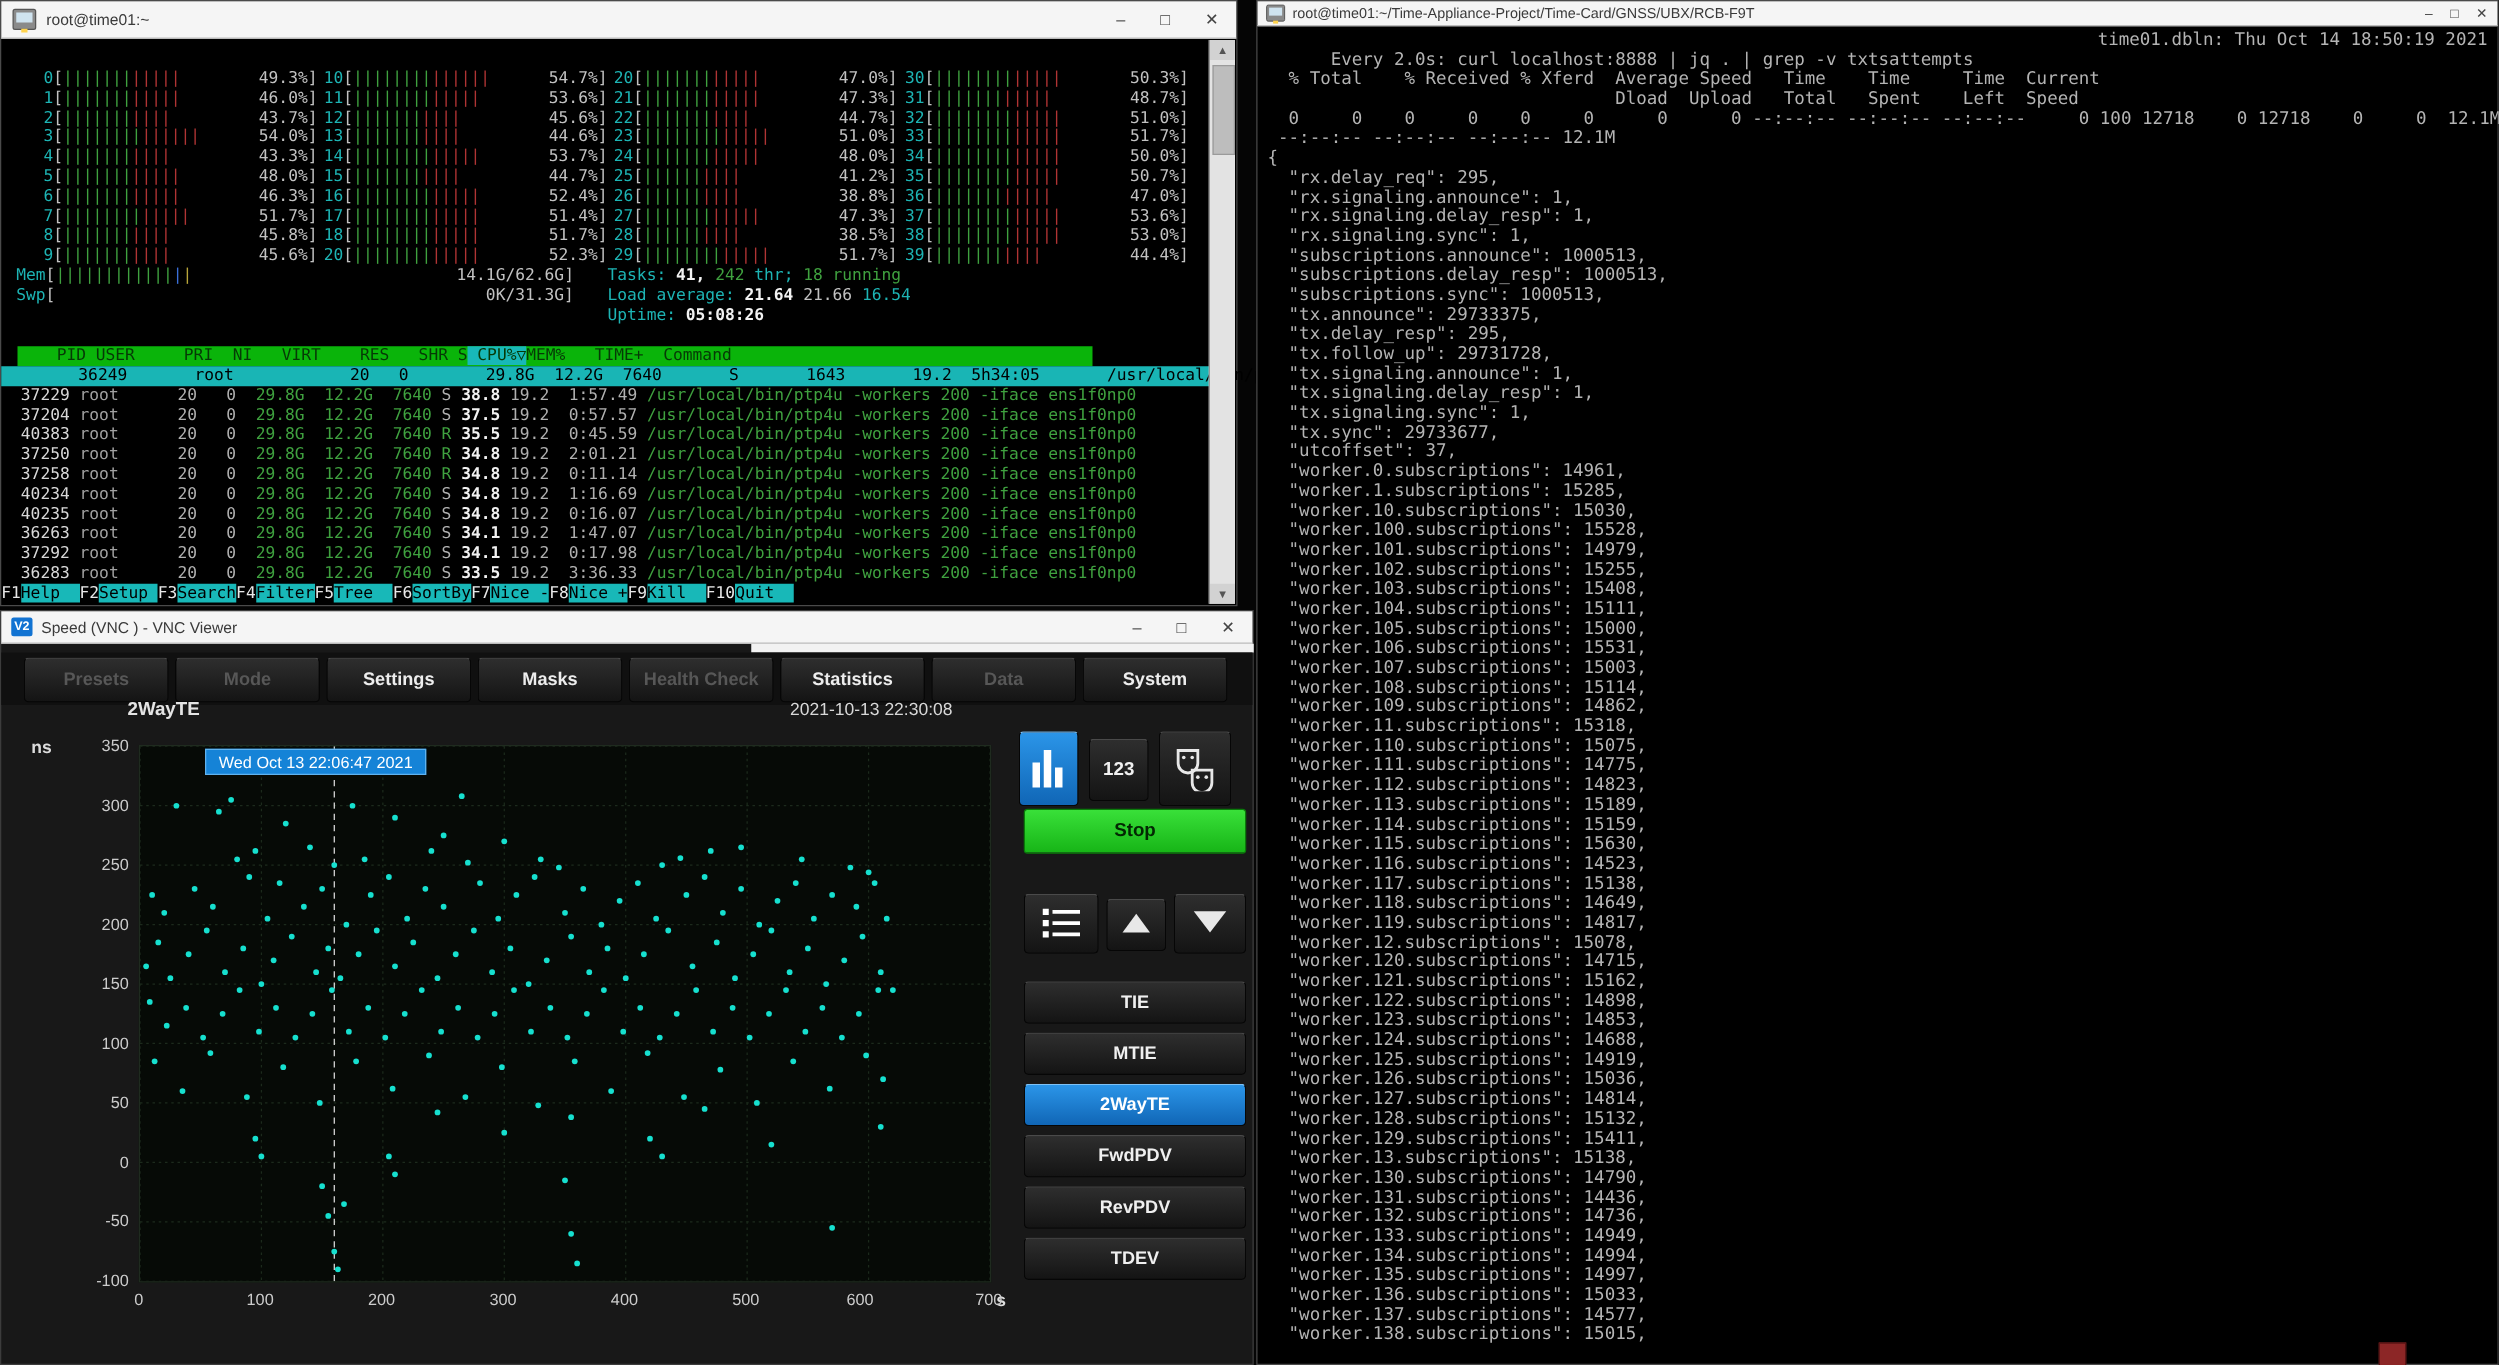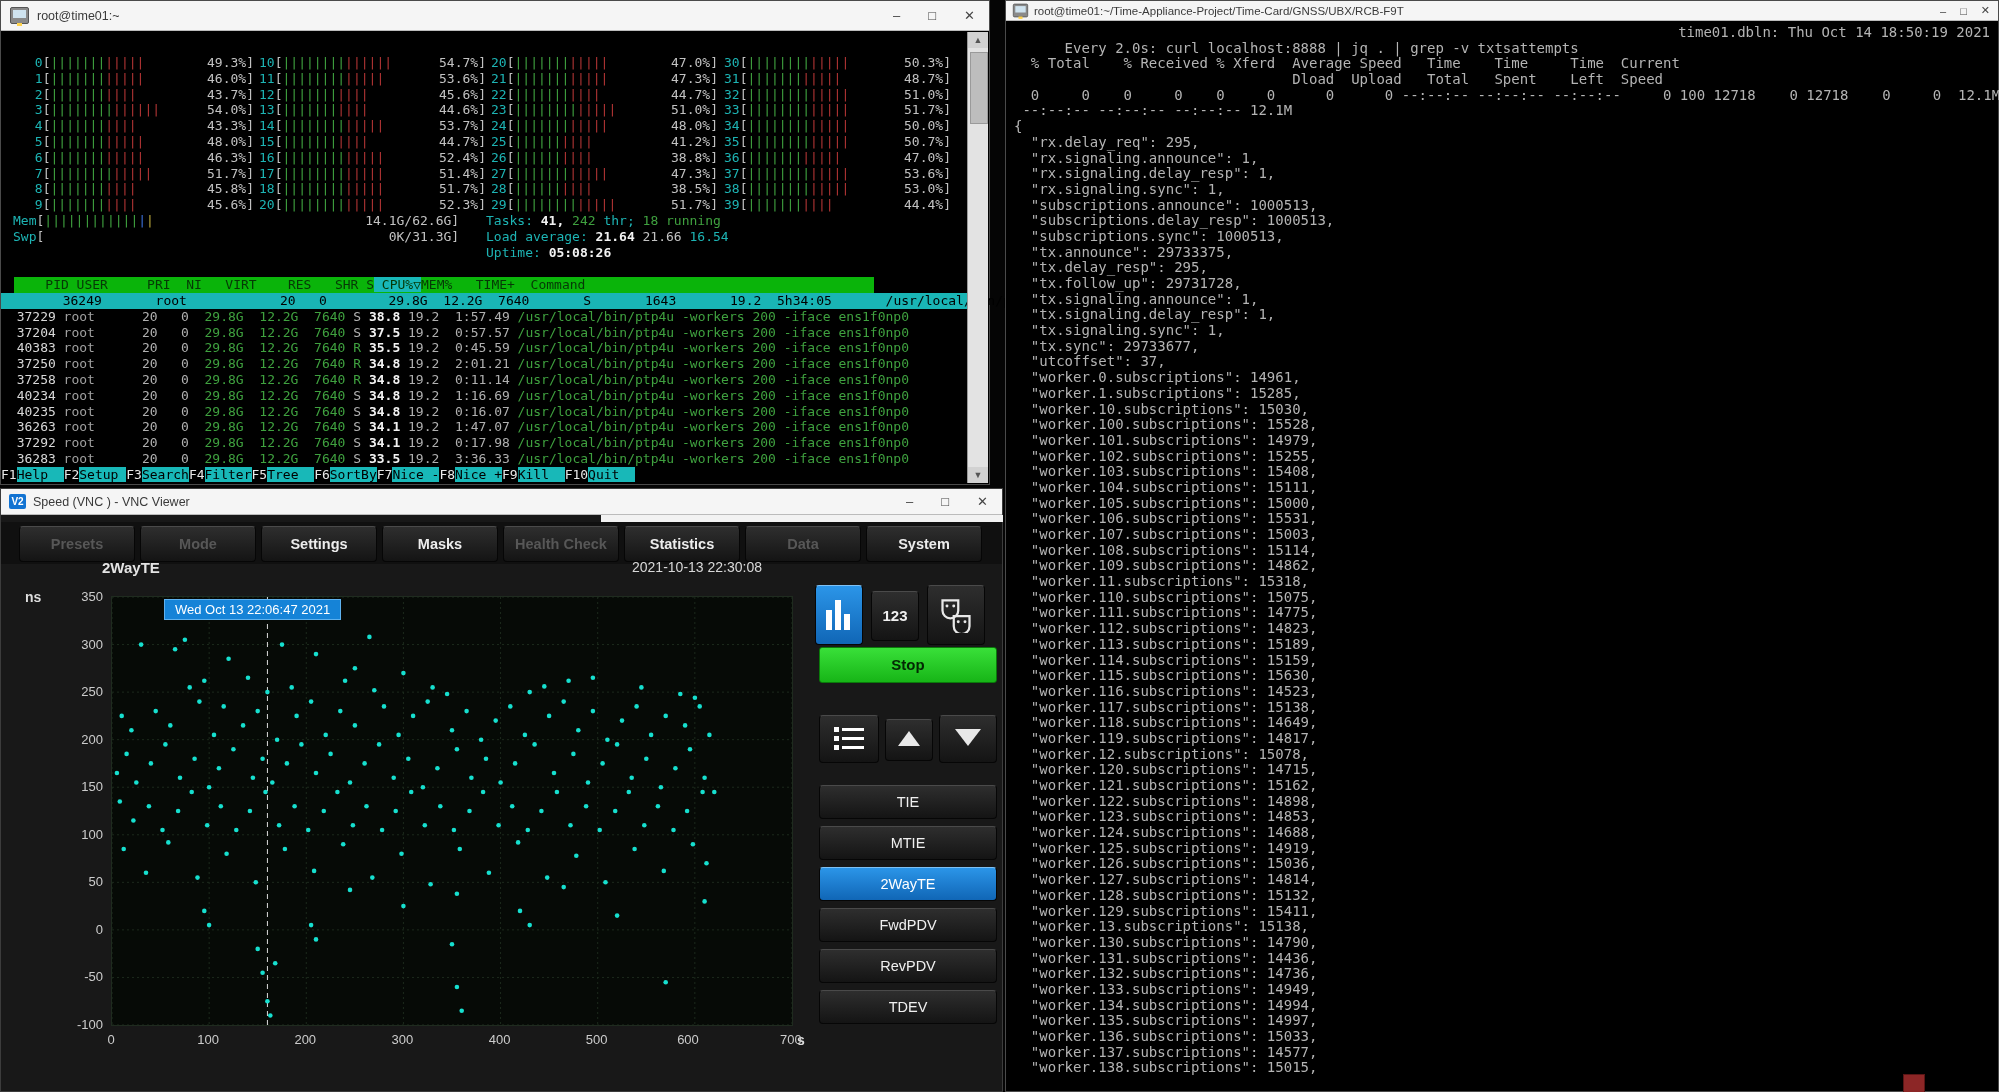--- a/index.html
+++ b/index.html
@@ -49,21 +49,21 @@
   #chart-timestamp{position:absolute;right:240px;top:70px;color:#d8d8d8;font-size:14px;}
   #plot{position:absolute;left:110px;top:107px;width:680px;height:428px;background:#060a06;border:1px solid #1f2b1f;}
   .ylab{position:absolute;width:46px;left:56px;text-align:right;color:#cccccc;font-size:13px;}
   .xlab{position:absolute;top:543px;width:40px;text-align:center;color:#cccccc;font-size:13px;}
   #yunit{position:absolute;left:24px;top:100px;color:#dddddd;font-size:14px;font-weight:bold;}
   #xunit{position:absolute;left:796px;top:543px;color:#dddddd;font-size:14px;font-weight:bold;}
   #cursor-tooltip{position:absolute;left:163px;top:110px;height:19px;background:#1583d7;border:1px solid #5fb2ef;color:#fff;font-size:13px;line-height:19px;padding:0 10px;white-space:nowrap;}
   .panelbtn{position:absolute;border-radius:4px;border:1px solid #060606;border-top-color:#4a4a4a;background:linear-gradient(#2e2e2e,#141414);color:#f0f0f0;cursor:pointer;}
   .panelbtn.bluesel{background:linear-gradient(#2b95e8,#1066b6);border-top-color:#7ec1f5;}
   #stop-btn{position:absolute;left:818px;top:158px;width:176px;height:34px;background:linear-gradient(#39e039,#17b517);border:1px solid #0a7a0a;border-radius:3px;color:#032803;font-size:15px;font-weight:bold;text-align:center;line-height:34px;cursor:pointer;}
-  .sidebtn{position:absolute;left:818px;width:176px;height:32px;border-radius:4px;border:1px solid #060606;border-top-color:#4a4a4a;background:linear-gradient(#2e2e2e,#141414);color:#f0f0f0;font-weight:normal;font-size:14.5px;text-align:center;line-height:32px;cursor:pointer;}
+  .sidebtn{position:absolute;left:818px;width:176px;height:32px;border-radius:4px;border:1px solid #060606;border-top-color:#4a4a4a;background:linear-gradient(#2e2e2e,#141414);color:#f0f0f0;font-weight:bold;font-size:14.5px;text-align:center;line-height:32px;cursor:pointer;}
   .sidebtn.active{background:linear-gradient(#2b95e8,#1066b6);border-top-color:#7ec1f5;color:#fff;}
   #vnc-status{position:absolute;left:0;top:570px;width:100%;height:23px;background:#181818;border-top:1px solid #3a3a3a;display:flex;}
   .statseg{color:#cccccc;font-size:13px;text-align:center;line-height:23px;border-left:1px solid #555;white-space:nowrap;overflow:hidden;}
   .statseg:first-child{border-left:none;}
   .tri-up{width:0;height:0;border-left:11px solid transparent;border-right:11px solid transparent;border-bottom:15px solid #e8e8e8;margin:11px auto 0;}
   .tri-dn{width:0;height:0;border-left:13px solid transparent;border-right:13px solid transparent;border-top:17px solid #e8e8e8;margin:13px auto 0;}
   
   #rterm-window{left:1005px;top:0;width:994px;height:1092px;background:#000;border:1px solid #4a4a4a;}
   #rterm-window .titlebar{height:20px;}
   #rterm-window .ttext{font-size:11.5px;}

